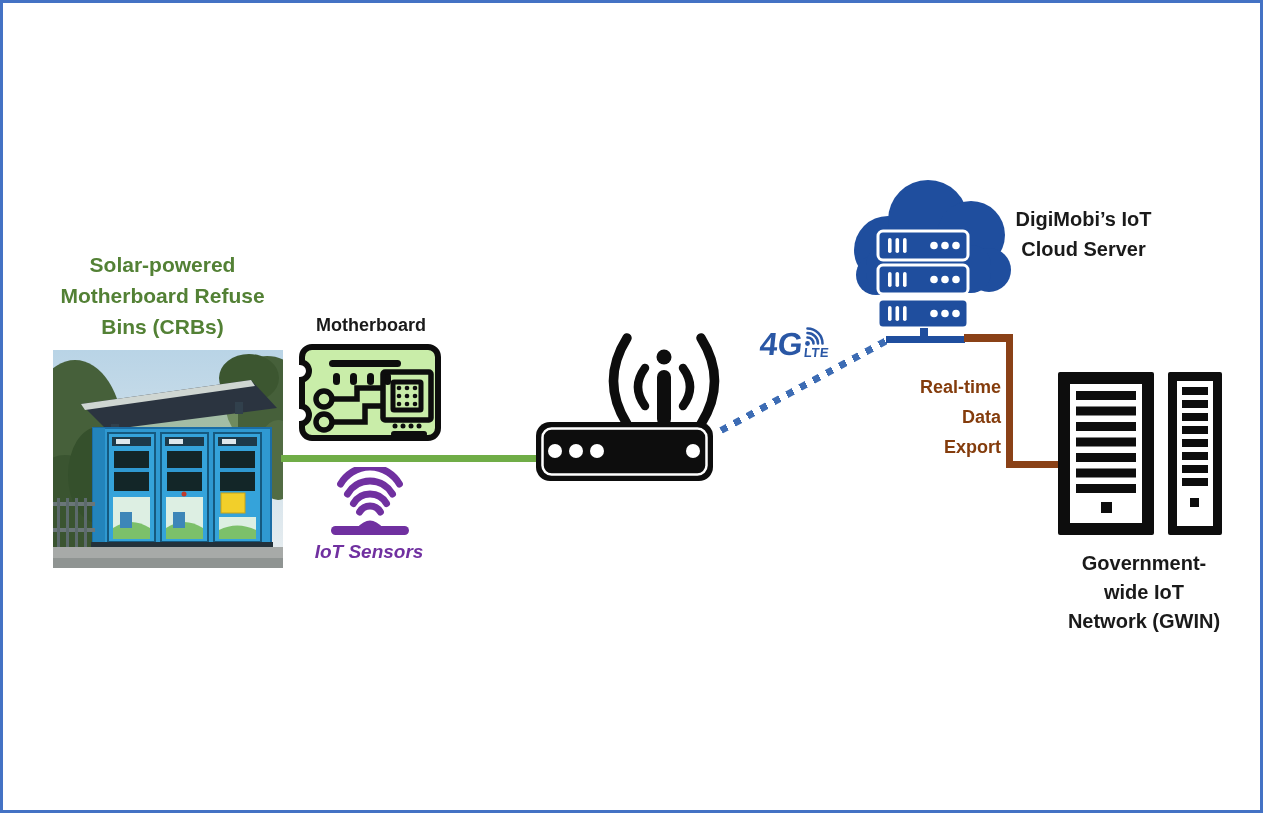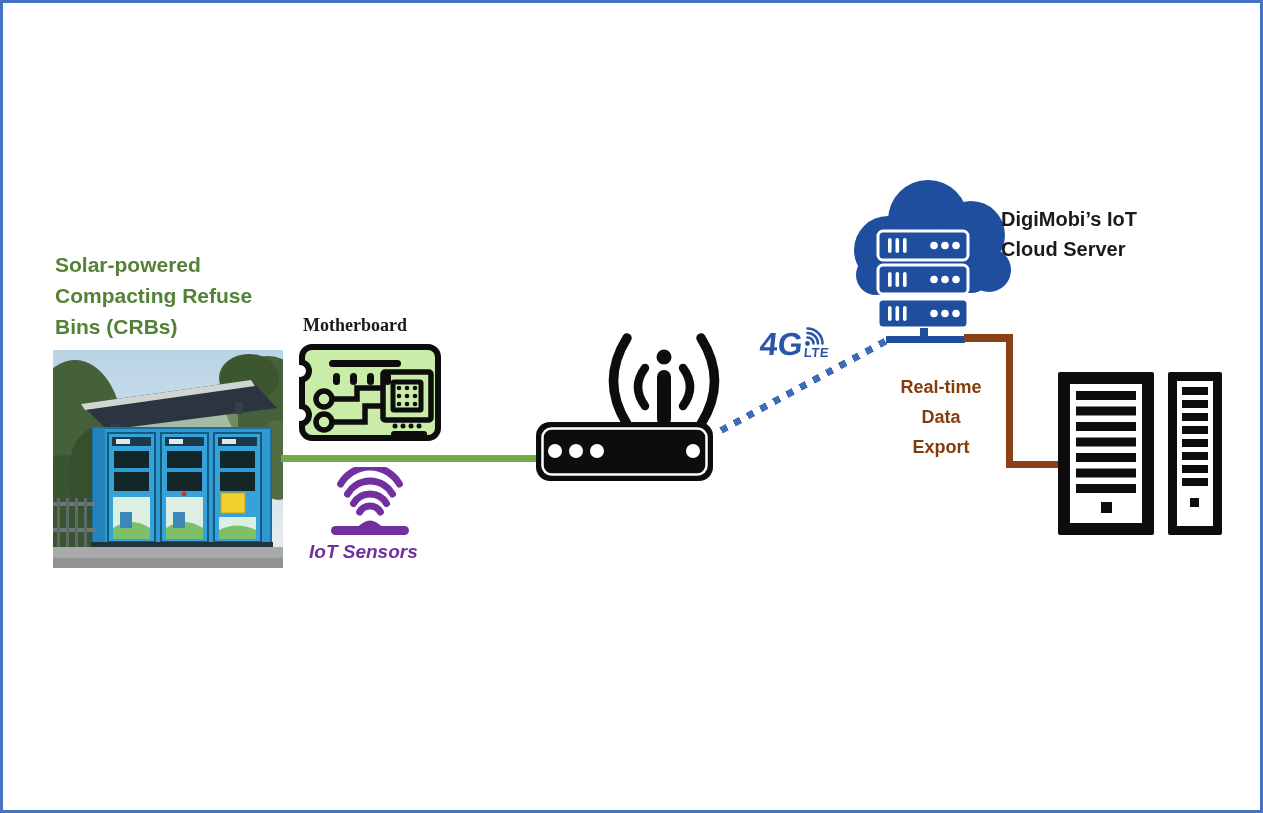--- a/index.html
+++ b/index.html
@@ -7,28 +7,28 @@
   .canvas{
     position:relative;
     width:1263px;height:813px;
     margin:0 auto;
     background:var(--page-bg,#fff);
     border:3px solid var(--frame-border,#4472c4);
     font-family:"Liberation Sans", sans-serif;
     overflow:hidden;
   }
   .abs{position:absolute;}
-  .label{white-space:pre-line;font-weight:bold;}
+  .label{white-space:pre-line;font-weight:bold;text-align:center;}
   .crb-title{left:52px;top:246px;width:215px;font-size:21px;line-height:31px;color:var(--green-title,#538135);}
-  .mb-label{left:300px;top:312px;width:136px;font-size:18px;color:var(--ink,#1a1a1a);font-family:Liberation Serif, serif;}
+  .mb-label{left:300px;top:312px;width:136px;font-size:18px;color:var(--ink,#1a1a1a);}
   .sensor-label{left:306px;top:538px;width:120px;font-size:19px;color:var(--purple,#7030a0);font-style:italic;}
   .gw-label{left:522px;top:493px;width:205px;font-size:20px;line-height:32px;color:var(--ink,#1a1a1a);}
   .cloud-label{left:998px;top:201px;width:165px;font-size:20px;line-height:30px;color:var(--ink,#1a1a1a);}
   .gwin-label{left:1052px;top:546px;width:178px;font-size:20px;line-height:29px;color:var(--ink,#1a1a1a);}
-  .export-label{left:878px;top:369px;width:120px;font-size:18px;line-height:30px;text-align:center;color:var(--brown-text,#843c0c);}
+  .export-label{left:878px;top:369px;width:120px;font-size:18px;line-height:30px;text-align:right;color:var(--brown-text,#843c0c);}
 
   .green-connector{left:278px;top:452px;width:258px;height:7px;background:var(--green-line,#70ad47);}
   .dotted-connector{
     left:718px;top:424px;width:190px;height:7px;
     background:repeating-linear-gradient(90deg,var(--blue-line,#3d6cb4) 0 7px,transparent 7px 15px);
     transform:rotate(-28.5deg);transform-origin:left center;
   }
   .brown-seg{background:var(--brown-line,#8a4117);}
   .brown-h1{left:961px;top:331px;width:49px;height:8px;}
   .brown-v{left:1003px;top:331px;width:7px;height:134px;}
@@ -45,21 +45,21 @@
   .blue-fill{fill:var(--cloud-blue,#1f4e9e);}
   .purple-fill{fill:var(--purple,#7030a0);}
   .purple-stroke{stroke:var(--purple,#7030a0);fill:none;}
 </style>
 </head>
 <body>
 
 <div class="canvas">
 
   <div class="abs label crb-title">Solar-powered
-Compacting Refuse
+Motherboard Refuse
 Bins (CRBs)</div>
 
   <div class="abs" style="left:50px;top:347px;width:230px;height:218px;">
     <svg width="230" height="218" viewBox="0 0 230 218">
       <defs>
         <linearGradient id="sky" x1="0" y1="0" x2="0" y2="1">
           <stop offset="0" stop-color="#b9d4e6"></stop>
             <stop offset="1" stop-color="#e9eef0"></stop>
         </linearGradient>
       </defs>
@@ -294,14 +294,17 @@
         <rect x="124" y="41" width="26" height="8" class="ink-fill"></rect>
         <rect x="124" y="54" width="26" height="8" class="ink-fill"></rect>
         <rect x="124" y="67" width="26" height="8" class="ink-fill"></rect>
         <rect x="124" y="80" width="26" height="8" class="ink-fill"></rect>
         <rect x="124" y="93" width="26" height="8" class="ink-fill"></rect>
         <rect x="124" y="106" width="26" height="8" class="ink-fill"></rect>
         <rect x="132" y="126" width="9" height="9" class="ink-fill"></rect>
       </g>
     </svg>
   </div>
+  <div class="abs label gwin-label">Government-
+wide IoT
+Network (GWIN)</div>
 
 </div>
 
 </body></html>

